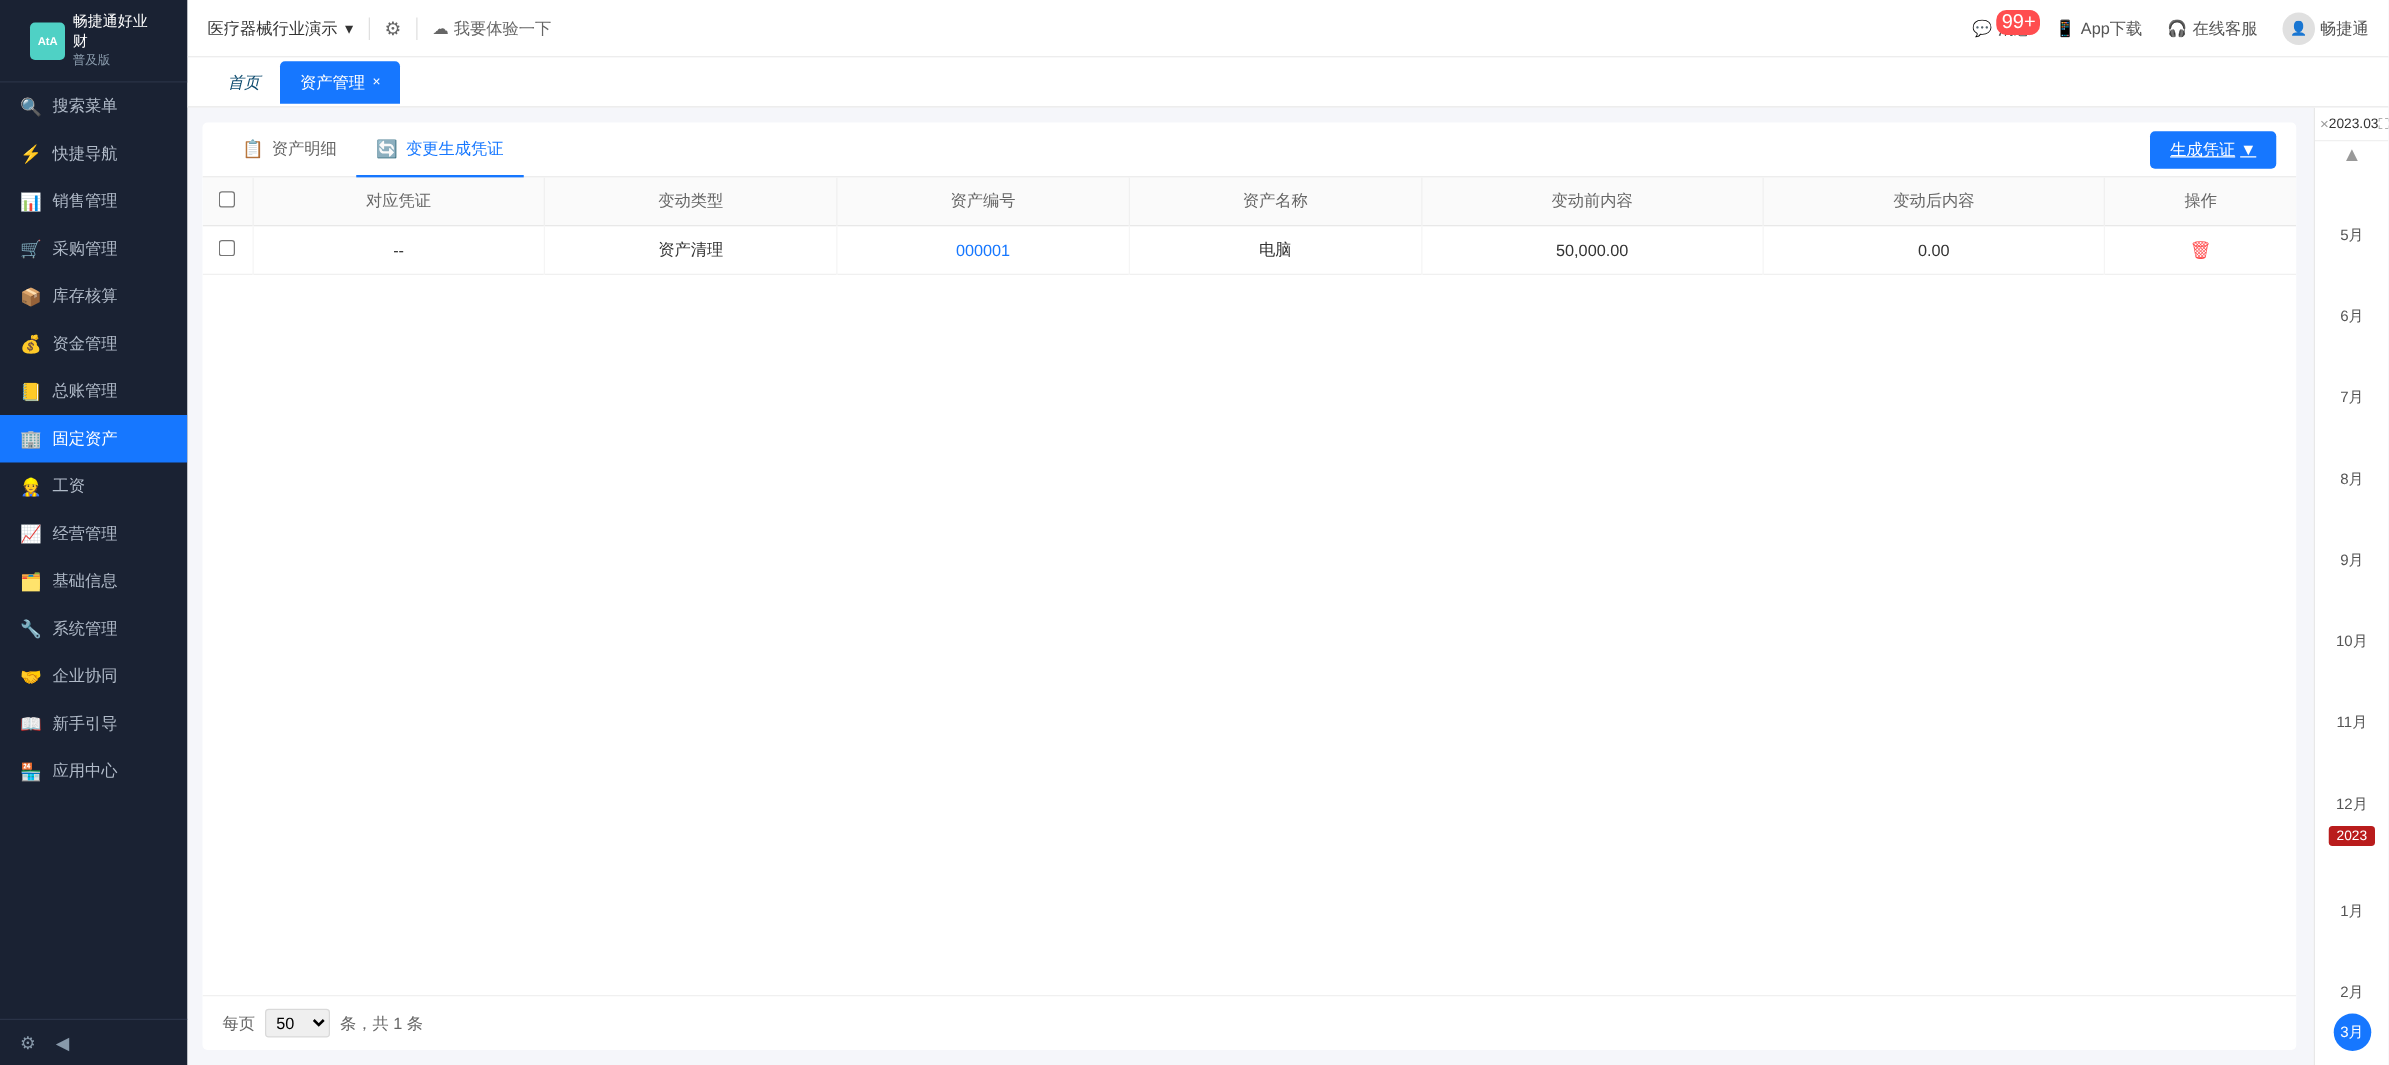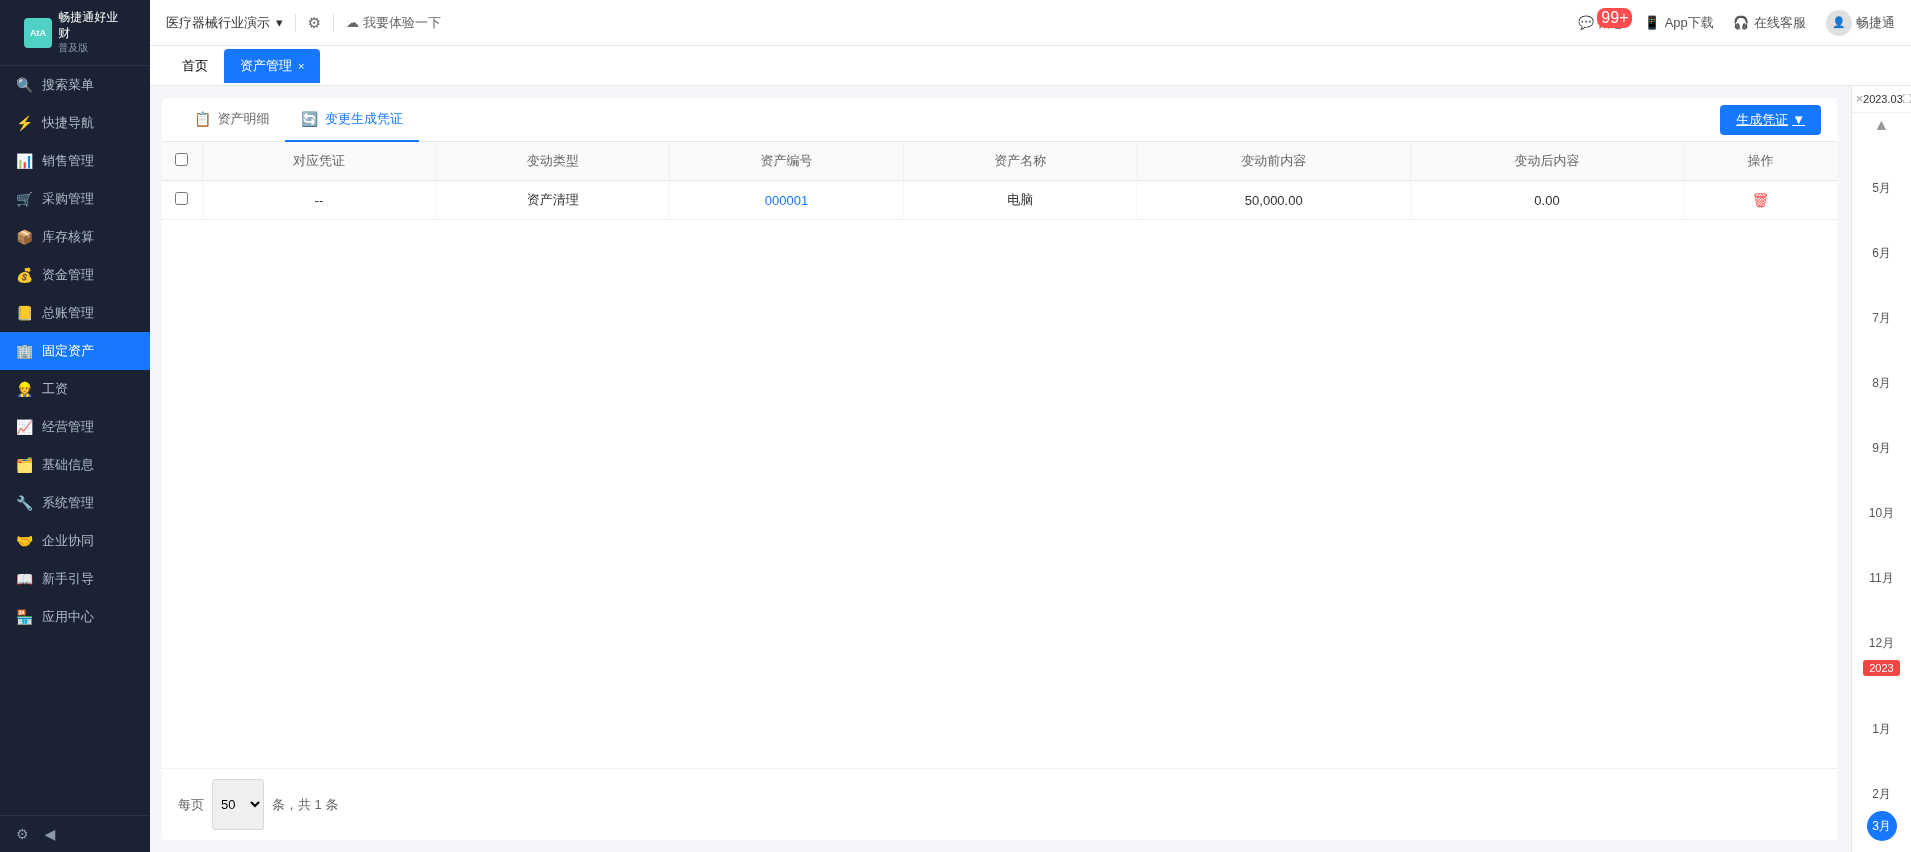--- a/index.html
+++ b/index.html
@@ -166,21 +166,21 @@
     }
     .tab-item {
       padding: 8px 16px;
       font-size: 13px;
       cursor: pointer;
       color: #666;
       display: flex;
       align-items: center;
       gap: 6px;
     }
-    .tab-item.home { color: #000000; }
+    .tab-item.home { color: #0c4a6e; font-style: italic; }
     .tab-item.active {
       background: #1677ff;
       color: white;
       border-radius: 4px 4px 0 0;
     }
     .tab-close { font-size: 11px; cursor: pointer; }
 
     
     .content {
       flex: 1;
@@ -289,21 +289,21 @@
       padding: 10px 16px;
       border-top: 1px solid #f0f0f0;
       display: flex;
       align-items: center;
       gap: 8px;
       font-size: 13px;
       color: #666;
       flex-shrink: 0;
     }
     .pagination select {
-      padding: 16px 4px;
+      padding: 2px 4px;
       border: 1px solid #d9d9d9;
       border-radius: 3px;
       font-size: 13px;
     }
 
     
     .right-panel {
       width: 60px;
       background: white;
       border-left: 1px solid #e8e8e8;
@@ -579,21 +579,21 @@
         <div class="month-item">5月</div>
         <div class="month-item">6月</div>
         <div class="month-item">7月</div>
         <div class="month-item">8月</div>
         <div class="month-item">9月</div>
         <div class="month-item">10月</div>
         <div class="month-item">11月</div>
         <div class="month-item">12月</div>
 
         <div style="text-align:center; padding: 3px 0;">
-          <span style="background:#ef4444; color:white; border-radius:3px; padding:2px 6px; font-size:11px;">2023</span>
+          <span style="background:#b91c1c; color:white; border-radius:3px; padding:2px 6px; font-size:11px;">2023</span>
         </div>
 
         <div class="month-item">1月</div>
         <div class="month-item">2月</div>
         <div style="display:flex; justify-content:center; padding:3px 0;">
           <div style="background:#1677ff; color:white; border-radius:50%; width:30px; height:30px; display:flex; align-items:center; justify-content:center; font-size:12px; cursor:pointer;">3月</div>
         </div>
         <div class="month-item">4月</div>
         <div class="nav-arrow">▼</div>
       </div>

